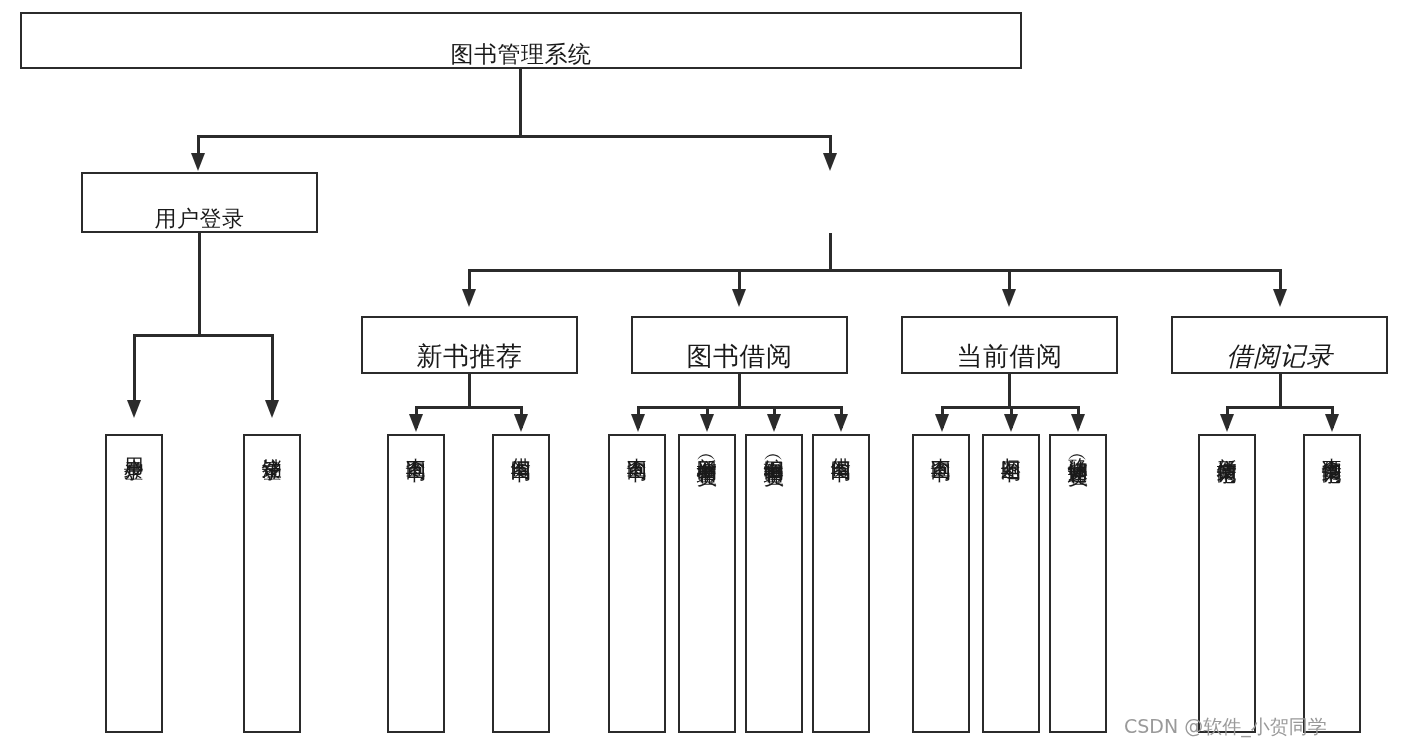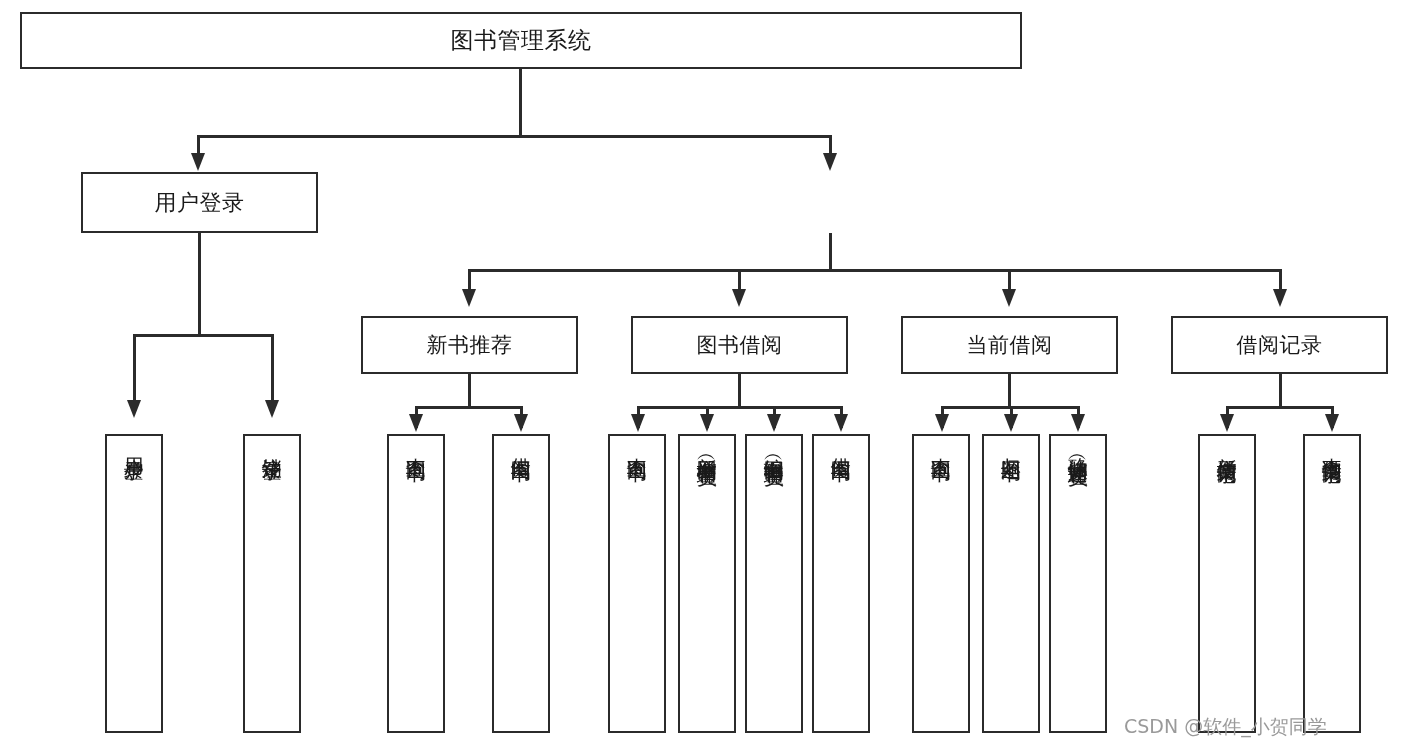--- a/index.html
+++ b/index.html
@@ -17,33 +17,33 @@
     background: #ffffff;
     overflow: hidden;
   }
   
   .node {
     position: absolute;
     box-sizing: border-box;
     border: 2.5px solid #2b2b2b;
     background: #ffffff;
     display: flex;
-    align-items: center;
+    align-items: flex-end;
     justify-content: center;
     color: #1a1a1a;
   }
   .node .label {
     font-size: 22px;
     line-height: 1.15;
     letter-spacing: 0.5px;
     white-space: nowrap;
   }
   .node.root .label { font-size: 23px; }
   .node.lvl2 .label { font-size: 22px; }
-  .node.lvl3 .label { font-size: 21px; }
+  .node.lvl3 .label { font-size: 26px; }
 
   
   .node.leaf {
     align-items: flex-start;
     justify-content: center;
     padding-top: 6px;
   }
   .node.leaf .label {
     writing-mode: vertical-rl;
     text-orientation: upright;
@@ -134,21 +134,21 @@
 
   <div class="node lvl3" style="left:361px; top:316px; width:217px; height:58px;">
     <span class="label">新书推荐</span>
   </div>
   <div class="node lvl3" style="left:631px; top:316px; width:217px; height:58px;">
     <span class="label">图书借阅</span>
   </div>
   <div class="node lvl3" style="left:901px; top:316px; width:217px; height:58px;">
     <span class="label">当前借阅</span>
   </div>
-  <div class="node lvl3" style="left:1171px; top:316px; width:217px; height:58px;">
+  <div class="node lvl3" style="left:1171px; top:316px; width:217px; height:58px;font-style:italic;">
     <span class="label">借阅记录</span>
   </div>
 
   <div class="vline" style="left:468px; top:374px; height:34px;"></div>
   <div class="hline" style="left:415px; top:406px; width:107px; height:2.5px;"></div>
   <div class="vline" style="left:415px; top:406px; height:22px;"></div>
   <div class="arrow" style="left:409px; top:414px;"></div>
   <div class="vline" style="left:520px; top:406px; height:22px;"></div>
   <div class="arrow" style="left:514px; top:414px;"></div>
 

